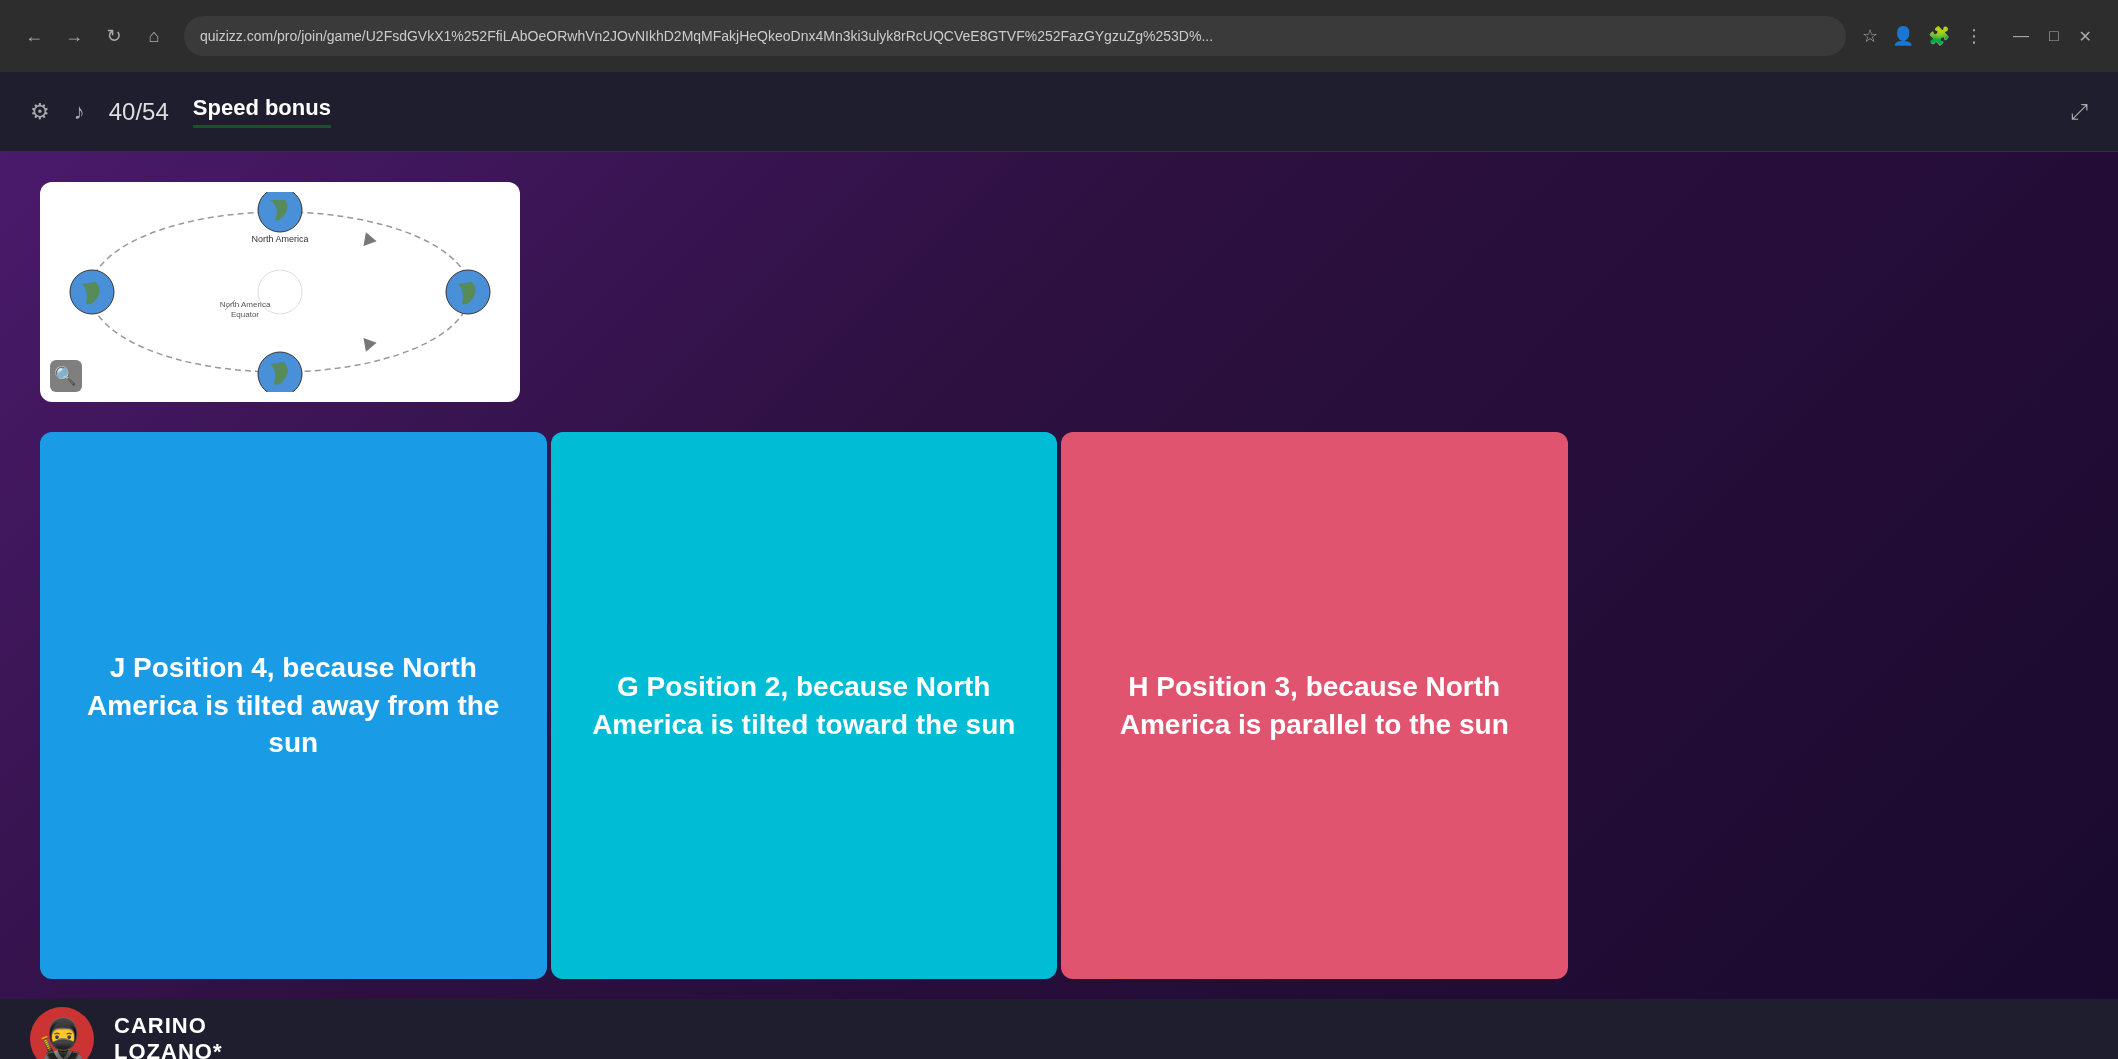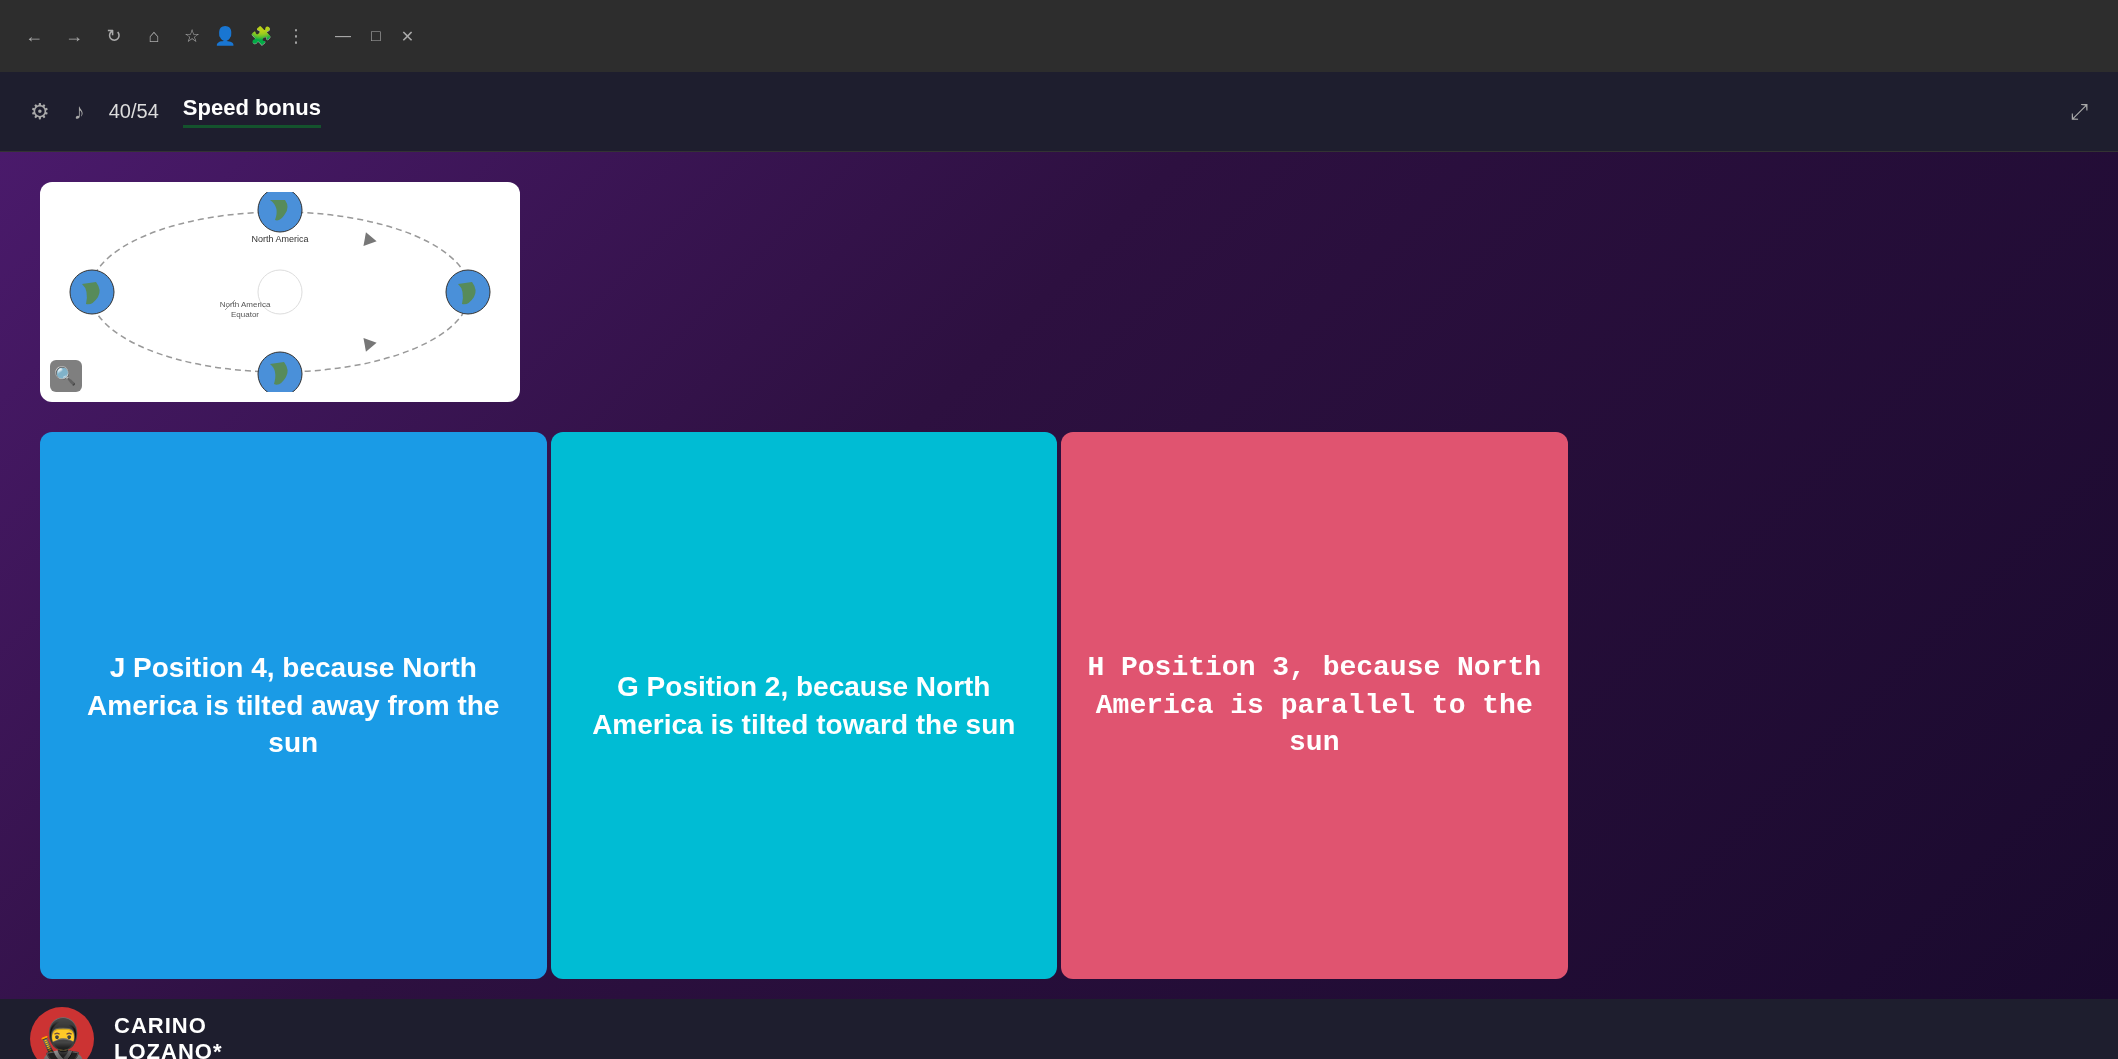--- a/index.html
+++ b/index.html
@@ -87,21 +87,21 @@
     }
 
     .toolbar-icon {
       color: #aaa;
       font-size: 22px;
       cursor: pointer;
     }
 
     .question-counter {
       color: #ddd;
-      font-size: 20px;
+      font-size: 24px;
       font-weight: 500;
     }
 
     .speed-bonus {
       color: #fff;
       font-size: 22px;
       font-weight: 600;
       border-bottom: 3px solid #14532d;
       padding-bottom: 4px;
     }
@@ -201,21 +201,20 @@
     .answer-card.teal {
       background: #00bcd4;
     }
 
     .answer-card.yellow {
       background: #f5a623;
     }
 
     .answer-card.red {
       background: #e05470;
-      font-family: Liberation Mono, monospace;
     }
 
     .answer-text {
       color: #fff;
       font-size: 28px;
       font-weight: 600;
       line-height: 1.35;
     }
 
     
@@ -260,20 +259,23 @@
   </style>
 </head>
 <body>
 
 <div class="browser-chrome">
   <div class="nav-buttons">
     <div class="nav-btn">←</div>
     <div class="nav-btn">→</div>
     <div class="nav-btn">↻</div>
     <div class="nav-btn">⌂</div>
+  </div>
+  <div class="address-bar">
+    <span class="address-text">quizizz.com/pro/join/game/U2FsdGVkX1%252FfiLAbOeORwhVn2JOvNIkhD2MqMFakjHeQkeoDnx4Mn3ki3ulyk8rRcUQCVeE8GTVF%252FazGYgzuZg%253D%...</span>
   </div>
   <div class="browser-actions">
     <span class="browser-action-btn">☆</span>
     <span class="browser-action-btn">👤</span>
     <span class="browser-action-btn">🧩</span>
     <span class="browser-action-btn">⋮</span>
   </div>
   <div class="window-controls">
     <span class="win-btn">—</span>
     <span class="win-btn">□</span>

